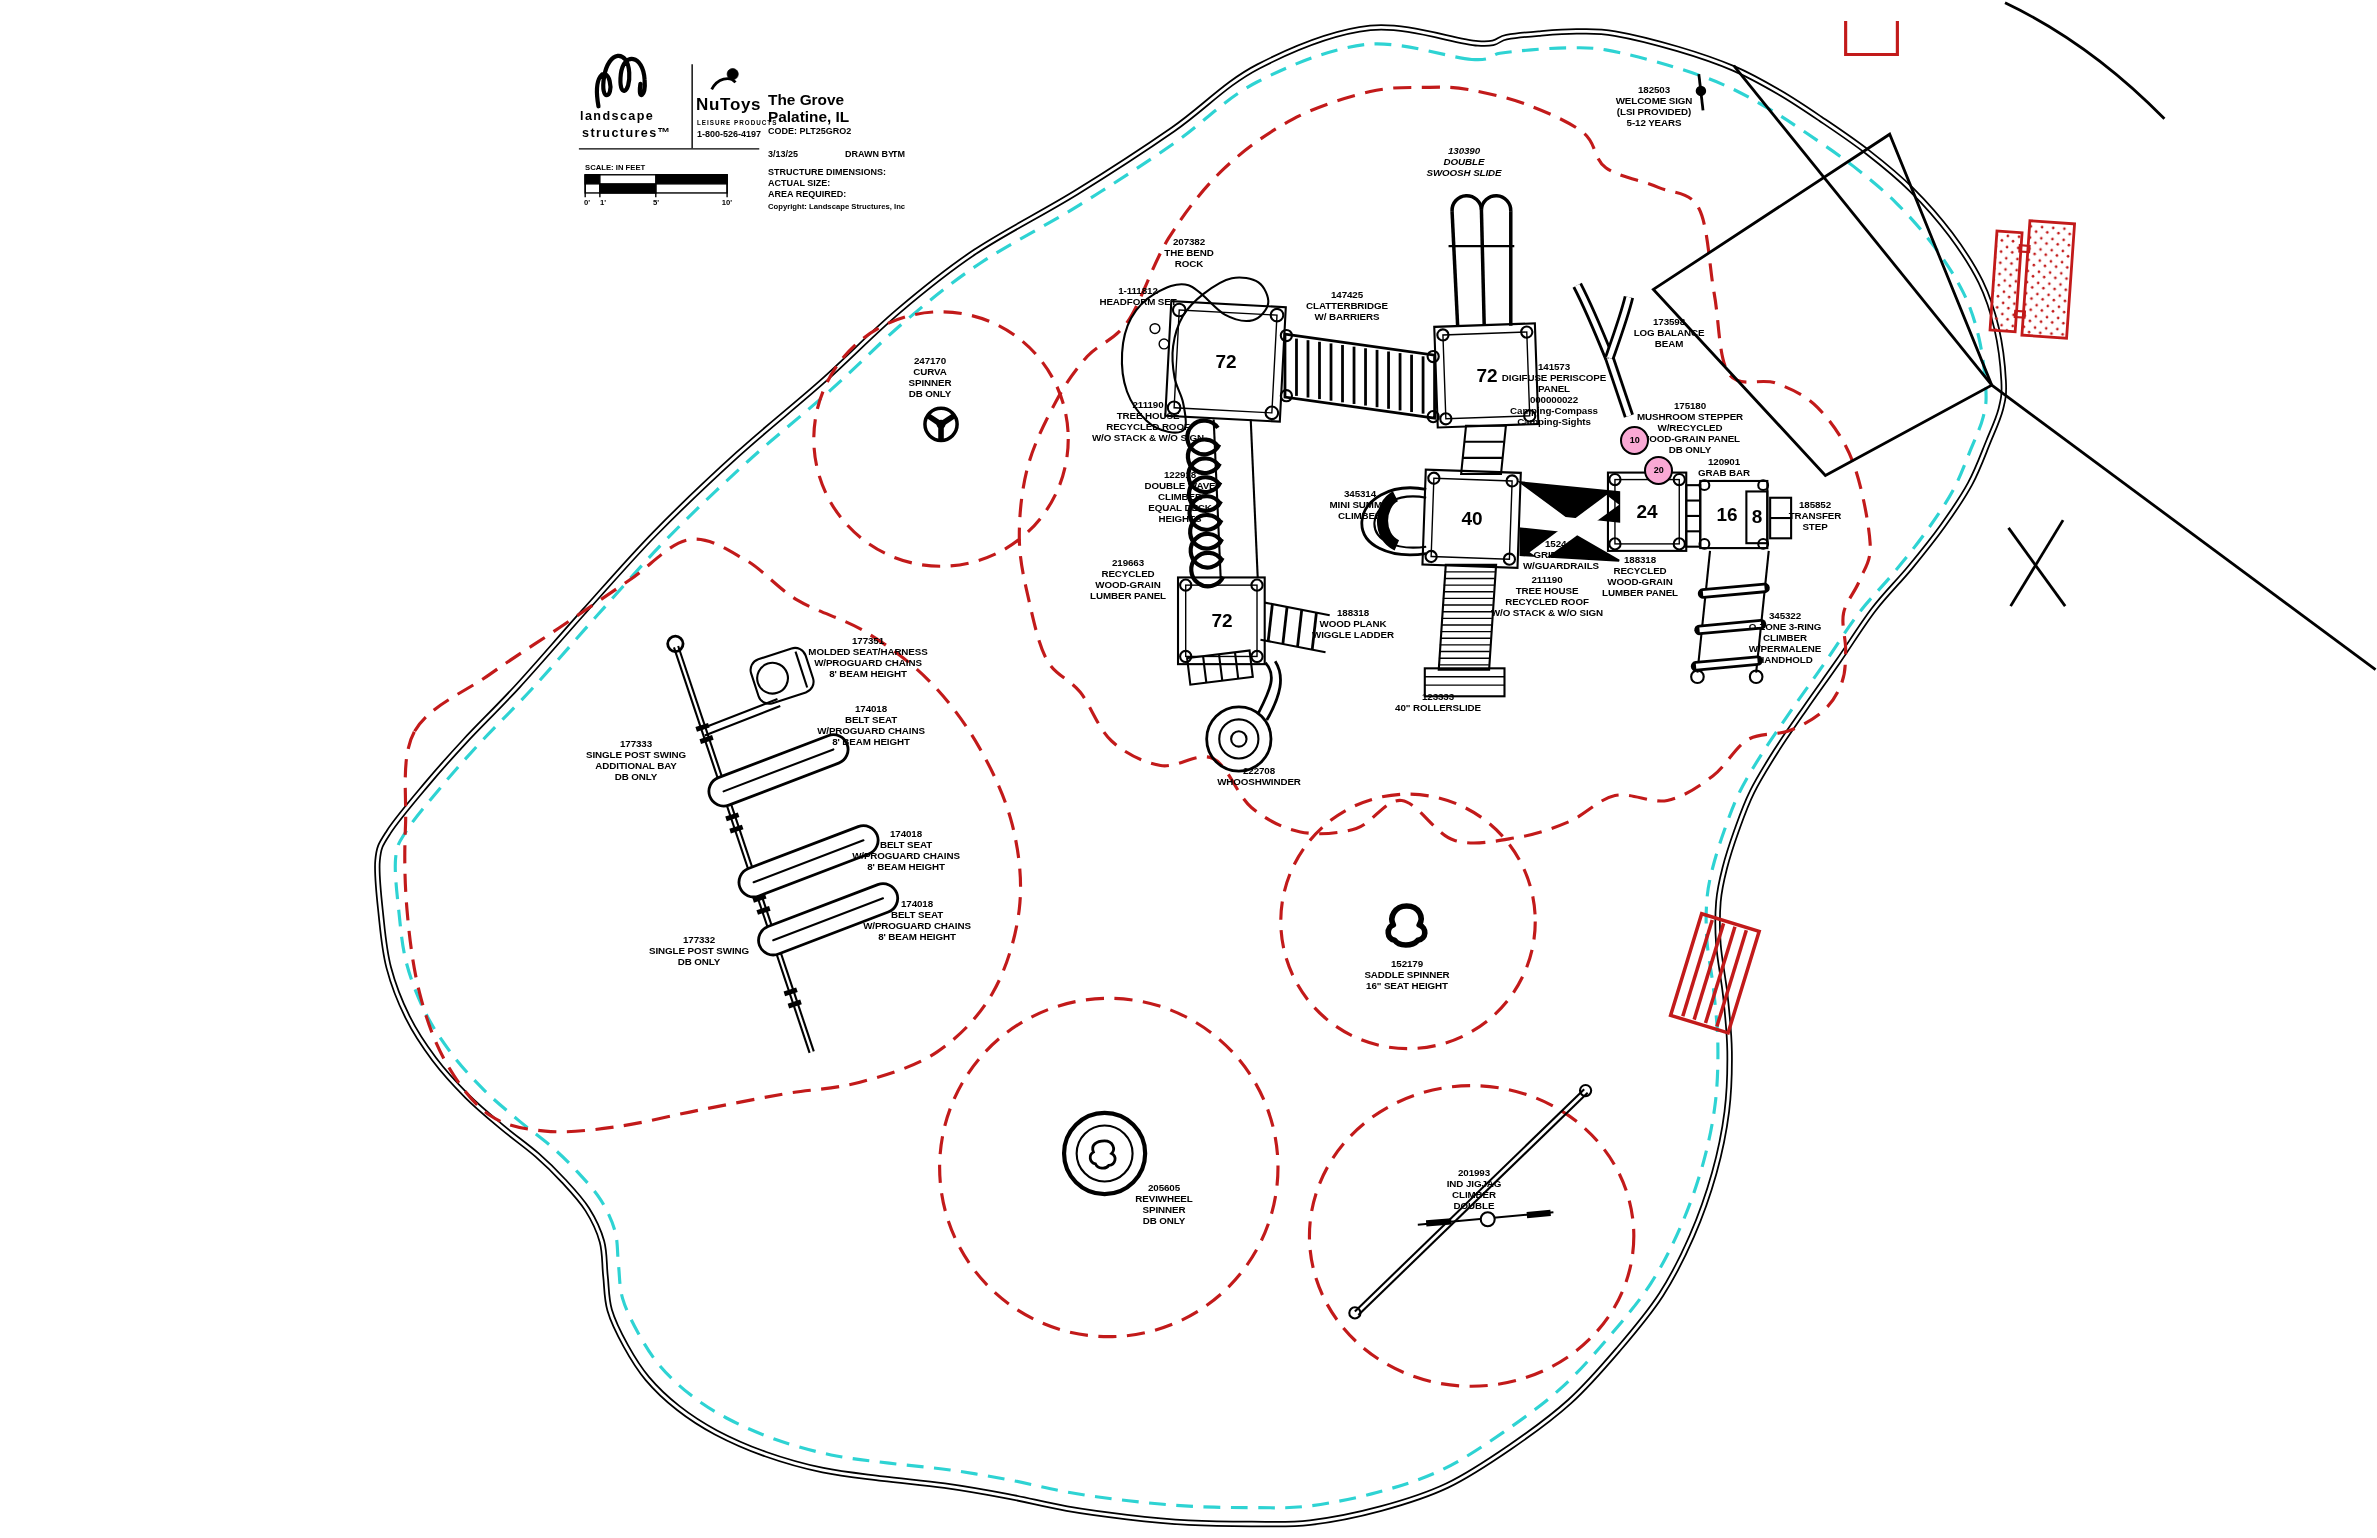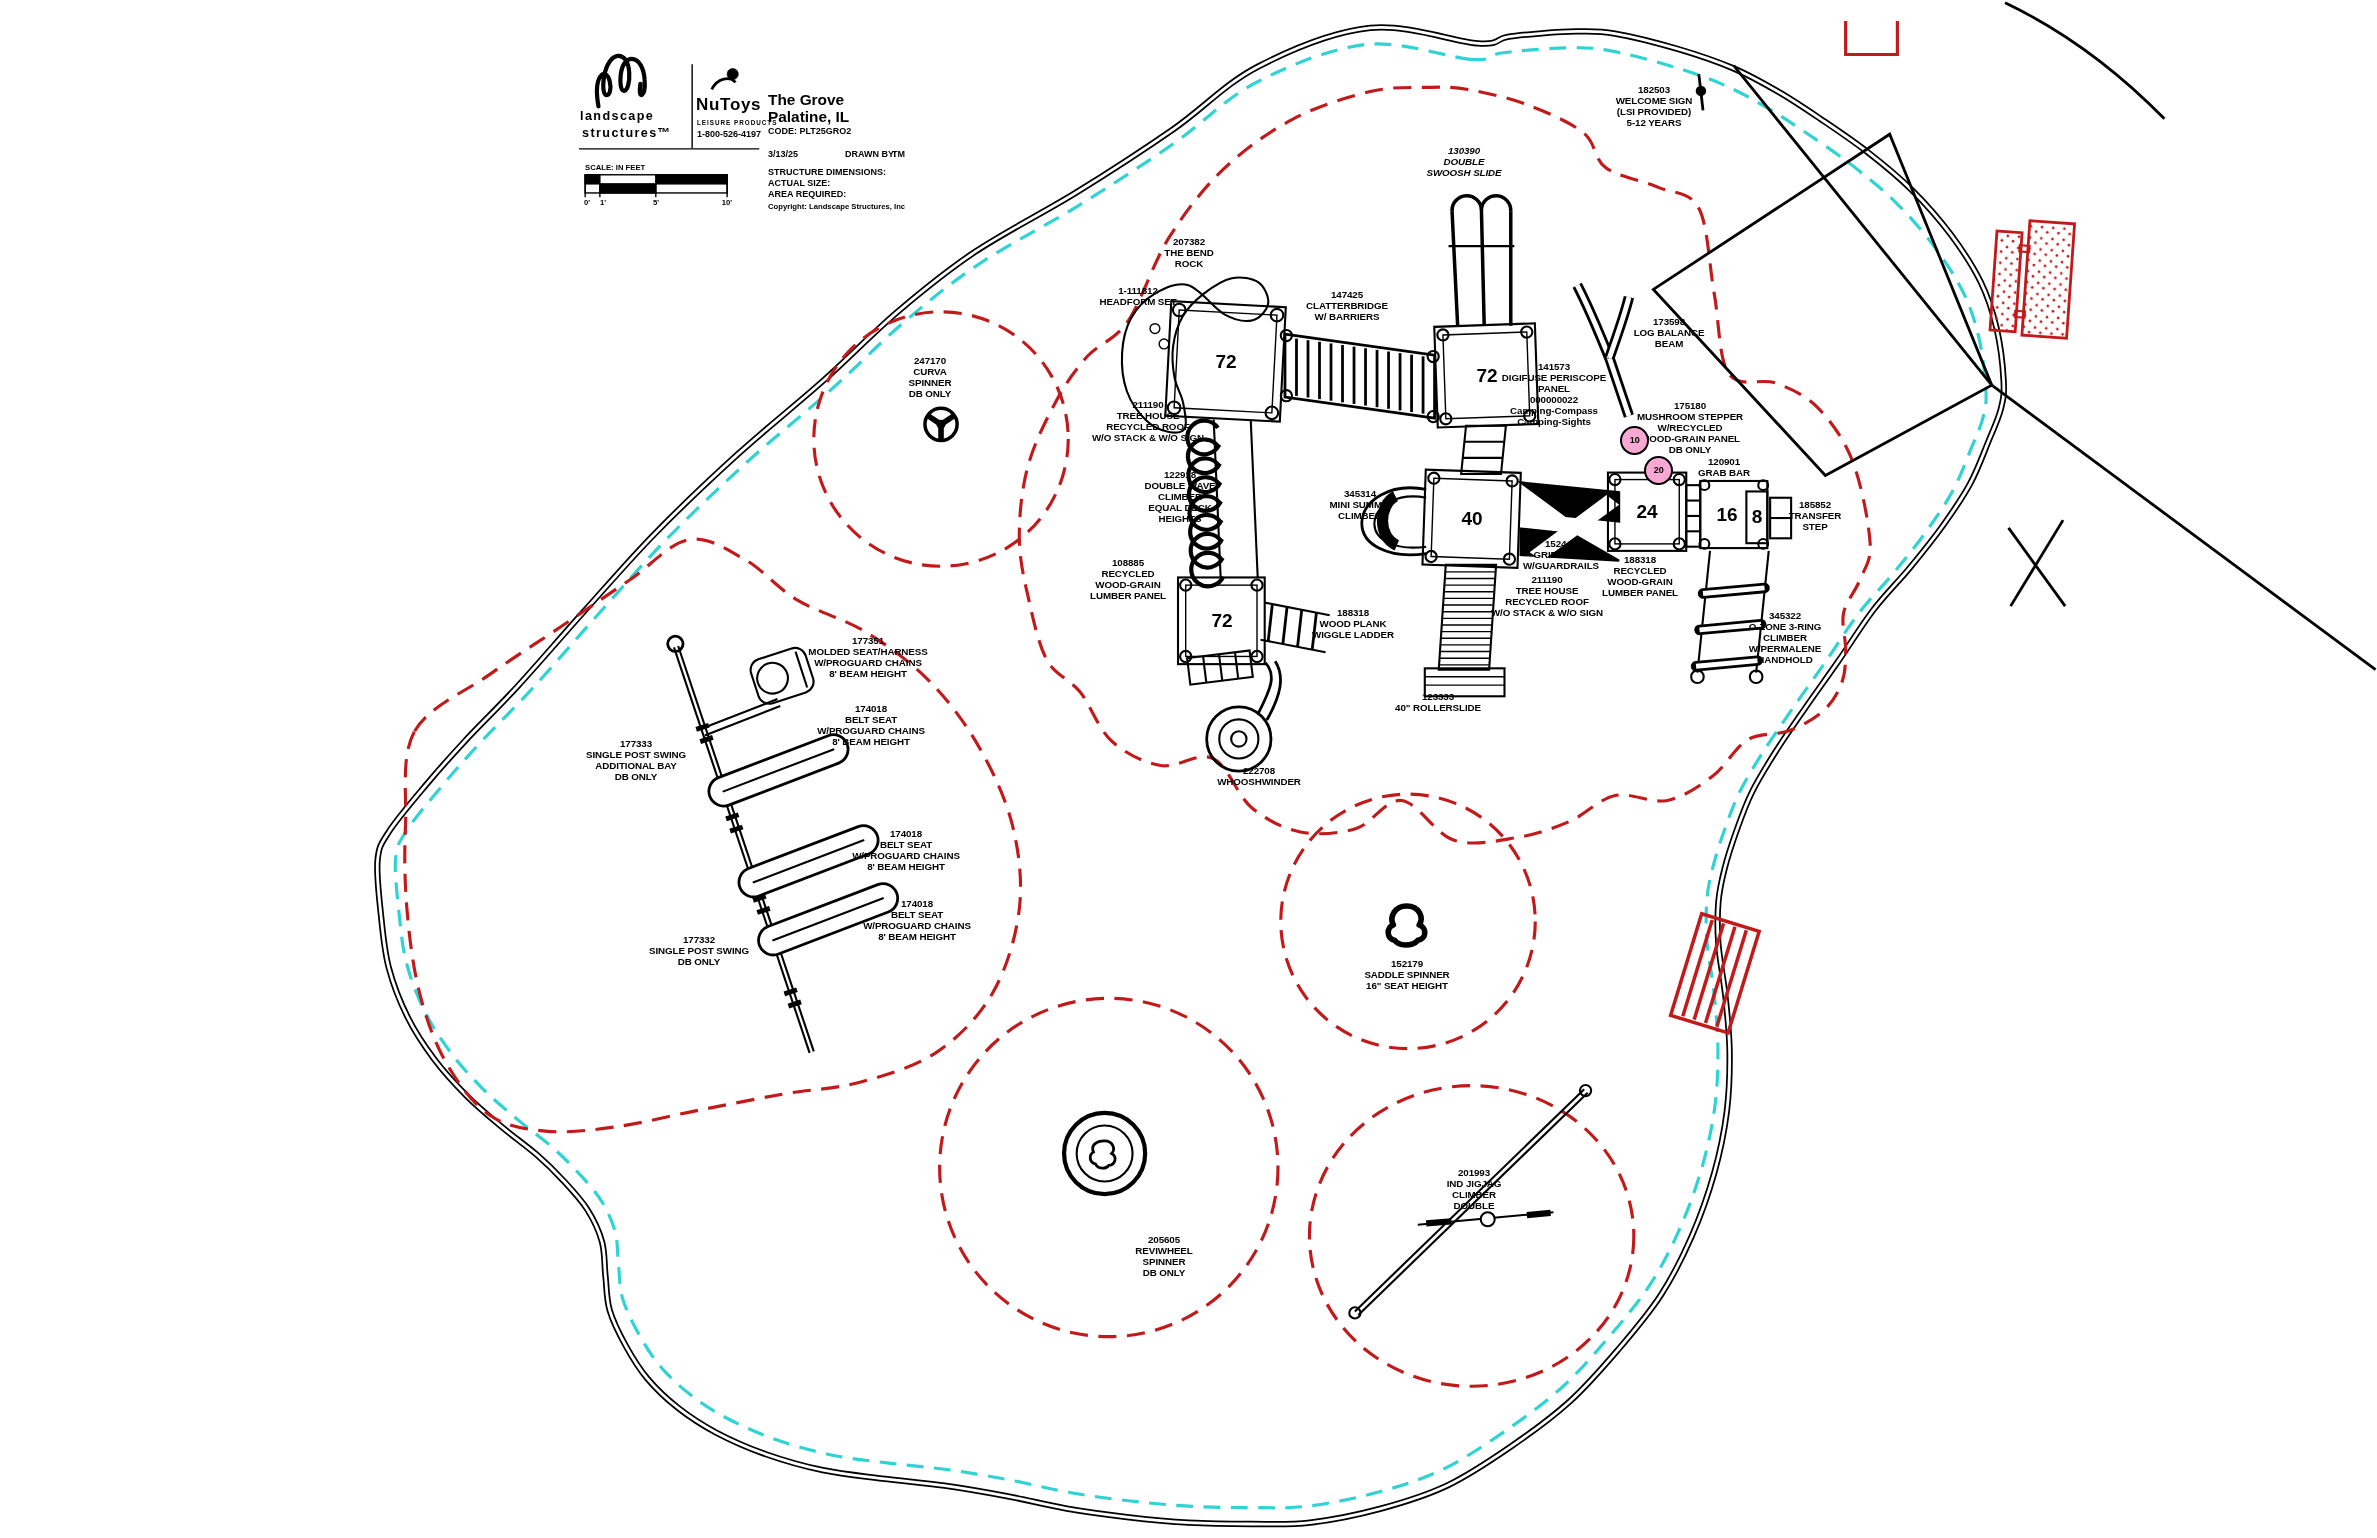--- a/index.html
+++ b/index.html
@@ -492,21 +492,21 @@
       <div>LUMBER PANEL</div>
     </div>
     <div class="eq-label" style="left: 1785px; top: 610px;">
       <div>345322</div>
       <div>O-ZONE 3-RING</div>
       <div>CLIMBER</div>
       <div>W/PERMALENE</div>
       <div>HANDHOLD</div>
     </div>
     <div class="eq-label" style="left: 1128px; top: 557px;">
-      <div>108885</div>
+      <div>219663</div>
       <div>RECYCLED</div>
       <div>WOOD-GRAIN</div>
       <div>LUMBER PANEL</div>
     </div>
     <div class="eq-label" style="left: 1353px; top: 607px;">
       <div>188318</div>
       <div>WOOD PLANK</div>
       <div>WIGGLE LADDER</div>
     </div>
     <div class="eq-label" style="left: 1438px; top: 691px;">
@@ -556,21 +556,21 @@
     <div class="eq-label" style="left: 699px; top: 934px;">
       <div>177332</div>
       <div>SINGLE POST SWING</div>
       <div>DB ONLY</div>
     </div>
     <div class="eq-label" style="left: 1407px; top: 958px;">
       <div>152179</div>
       <div>SADDLE SPINNER</div>
       <div>16" SEAT HEIGHT</div>
     </div>
-    <div class="eq-label" style="left: 1164px; top: 1234px;">
+    <div class="eq-label" style="left: 1164px; top: 1182px;">
       <div>205605</div>
       <div>REVIWHEEL</div>
       <div>SPINNER</div>
       <div>DB ONLY</div>
     </div>
     <div class="eq-label" style="left: 1474px; top: 1167px;">
       <div>201993</div>
       <div>IND JIGJAG</div>
       <div>CLIMBER</div>
       <div>DOUBLE</div>

